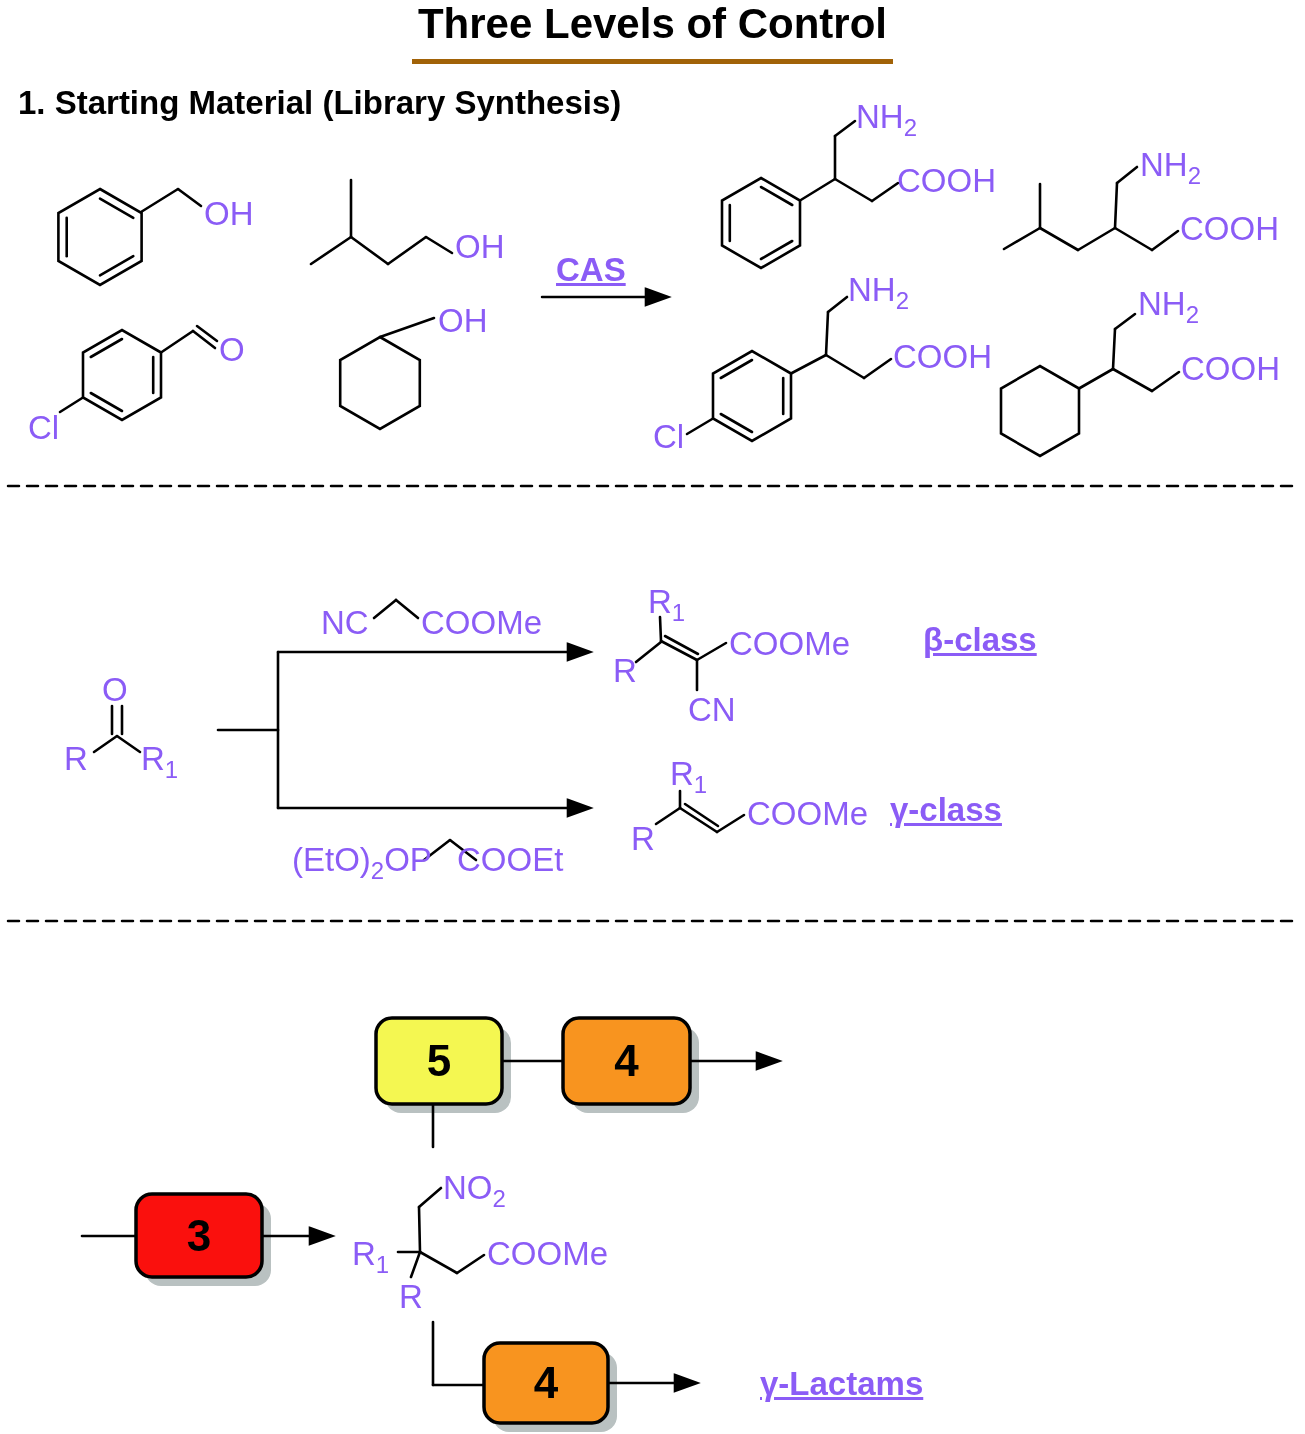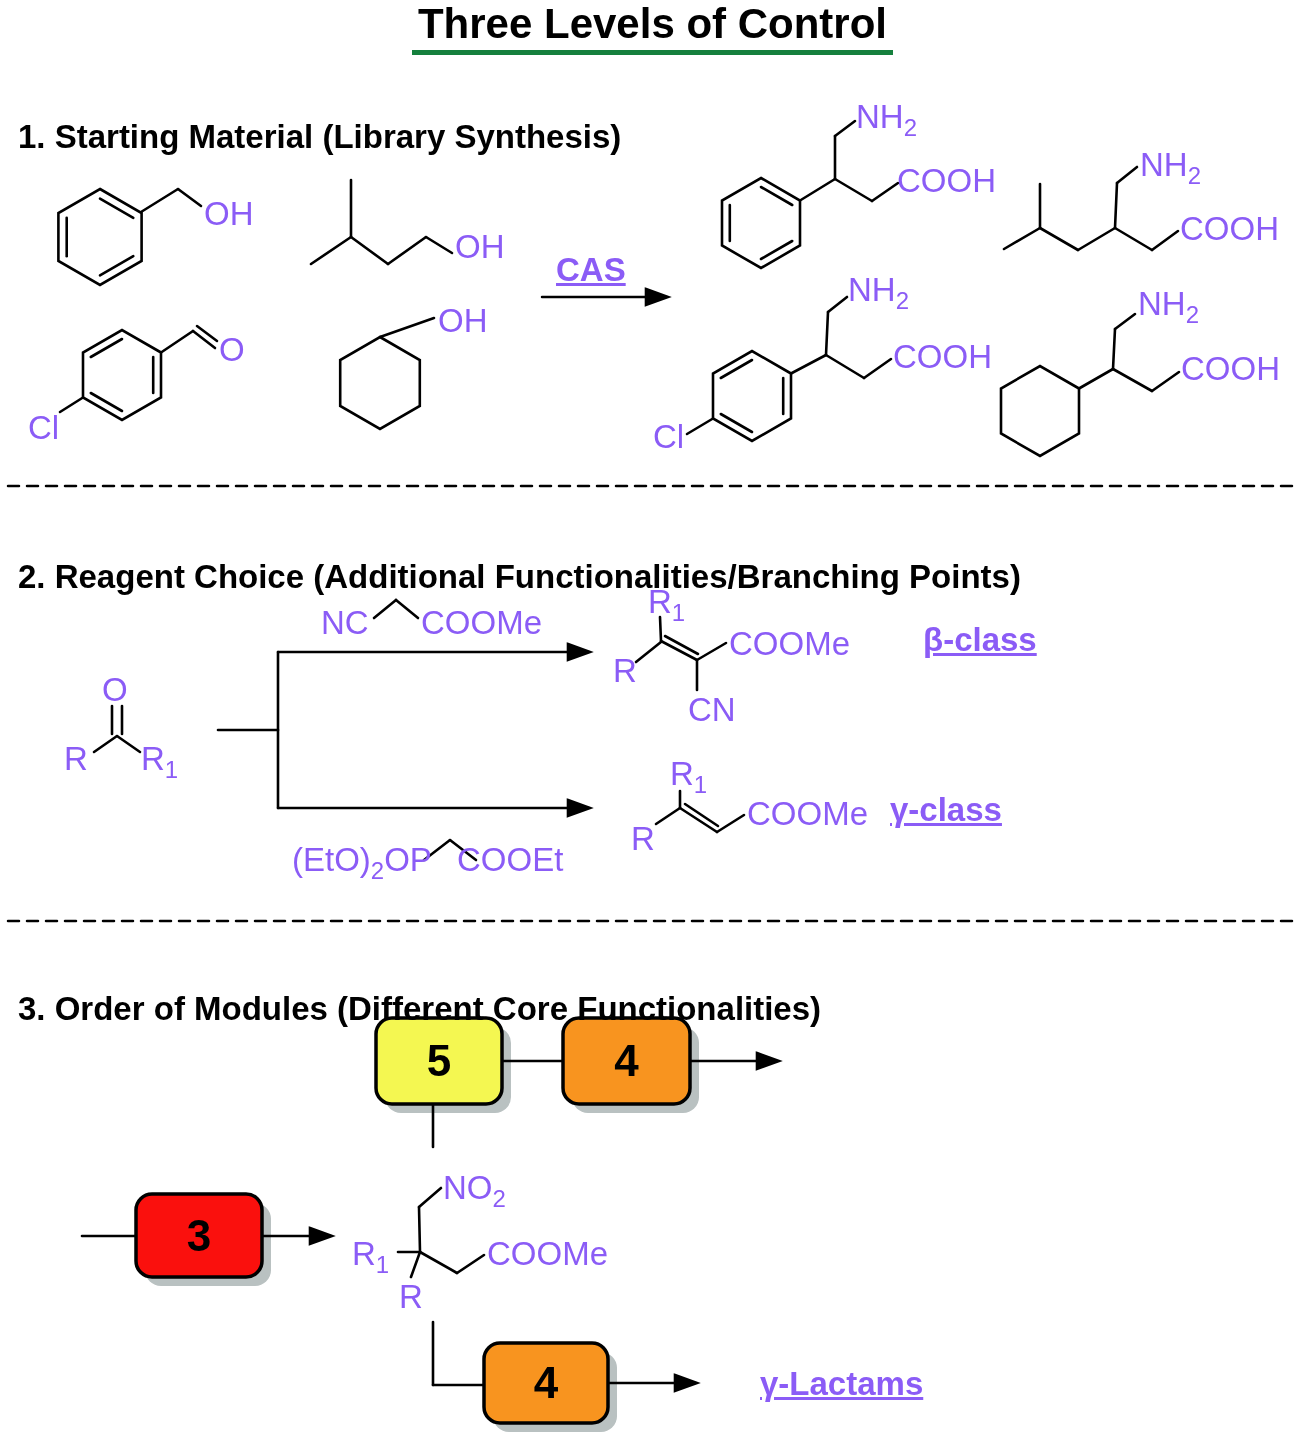--- a/index.html
+++ b/index.html
@@ -6,22 +6,22 @@
   .canvas{
     position:relative;width:1305px;height:1434px;background:#ffffff;color:#000;
     font-family:"Liberation Sans","DejaVu Sans",sans-serif;overflow:hidden;
   }
   svg.layer{position:absolute;left:0;top:0;}
   .lbl{position:absolute;font-size:33px;line-height:1.1;white-space:nowrap;color:#8b5cf6;}
   .lbl sub{font-size:24px;line-height:0;}
   .bold{font-weight:bold;text-decoration:underline;}
   .title{position:absolute;top:0;left:0;width:100%;text-align:center;
          font-size:42px;font-weight:bold;}
-  .title .u{display:inline-block;border-bottom:5px solid #15803d;padding:0 6px 2px;}
-  .heading{position:absolute;left:18px;font-size:33px;font-weight:bold;white-space:nowrap;margin-top:34px;}
+  .title .u{display:inline-block;border-bottom:5px solid #a16207;padding:0 6px 11px;}
+  .heading{position:absolute;left:18px;font-size:33px;font-weight:bold;white-space:nowrap;}
   .modnum{position:absolute;text-align:center;font-weight:bold;font-size:44px;color:#000;}
 </style>
 </head>
 <body>
 
 <div class="canvas">
 
   <svg class="layer" width="1305" height="1434" viewBox="0 0 1305 1434" fill="none" stroke="#000" stroke-width="2.6" stroke-linecap="round">
 
     <g>
@@ -209,21 +209,20 @@
   <span class="lbl" style="left:1140px;top:147px"><span>NH</span><sub>2</sub></span>
   <span class="lbl" style="left:1180px;top:211px">COOH</span>
 
   <span class="lbl" style="left:848px;top:272px"><span>NH</span><sub>2</sub></span>
   <span class="lbl" style="left:893px;top:339px">COOH</span>
   <span class="lbl" style="left:653px;top:419px">Cl</span>
 
   <span class="lbl" style="left:1138px;top:286px"><span>NH</span><sub>2</sub></span>
   <span class="lbl" style="left:1181px;top:351px">COOH</span>
 
-  <div class="heading" style="top:524px">2. Reagent Choice (Additional Functionalities/Branching Points)</div>
 
   <span class="lbl" style="left:102px;top:672px">O</span>
   <span class="lbl" style="left:64px;top:741px">R</span>
   <span class="lbl" style="left:141px;top:741px"><span>R</span><sub>1</sub></span>
 
   <span class="lbl" style="left:321px;top:605px">NC</span>
   <span class="lbl" style="left:421px;top:605px">COOMe</span>
 
   <span class="lbl" style="left:292px;top:842px"><span>(EtO)</span><sub>2</sub><span>OP</span></span>
   <span class="lbl" style="left:457px;top:842px">COOEt</span>
@@ -232,21 +231,20 @@
   <span class="lbl" style="left:613px;top:653px">R</span>
   <span class="lbl" style="left:729px;top:626px">COOMe</span>
   <span class="lbl" style="left:688px;top:692px">CN</span>
   <span class="lbl bold" style="left:923px;top:622px">β-class</span>
 
   <span class="lbl" style="left:670px;top:756px"><span>R</span><sub>1</sub></span>
   <span class="lbl" style="left:631px;top:821px">R</span>
   <span class="lbl" style="left:747px;top:796px">COOMe</span>
   <span class="lbl bold" style="left:890px;top:792px">γ-class</span>
 
-  <div class="heading" style="top:956px">3. Order of Modules (Different Core Functionalities)</div>
 
   <div class="modnum" style="left:376px;top:1018px;width:126px;line-height:86px">5</div>
   <div class="modnum" style="left:563px;top:1018px;width:127px;line-height:86px">4</div>
   <div class="modnum" style="left:136px;top:1194px;width:126px;line-height:83px">3</div>
   <div class="modnum" style="left:484px;top:1343px;width:124px;line-height:80px">4</div>
 
   <span class="lbl bold" style="left:760px;top:1366px">γ-Lactams</span>
 
   <span class="lbl" style="left:443px;top:1170px"><span>NO</span><sub>2</sub></span>
   <span class="lbl" style="left:352px;top:1236px"><span>R</span><sub>1</sub></span>

